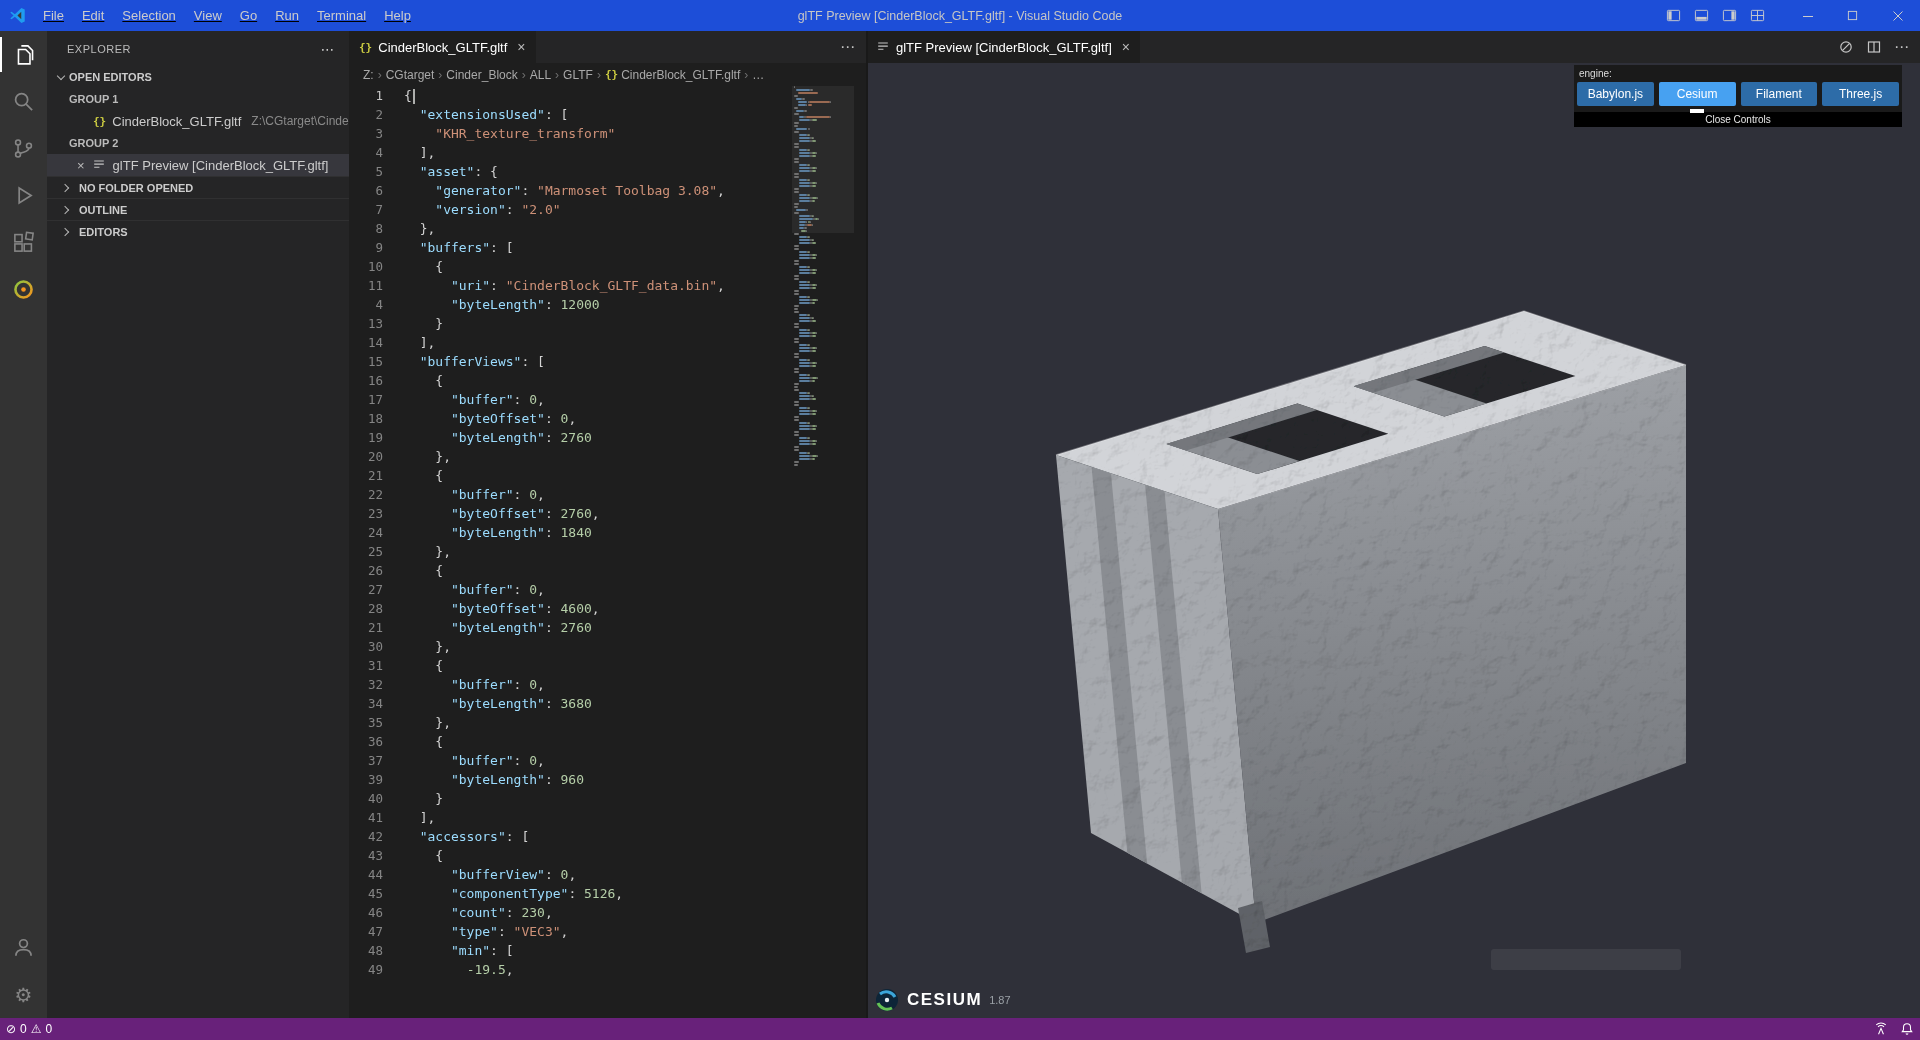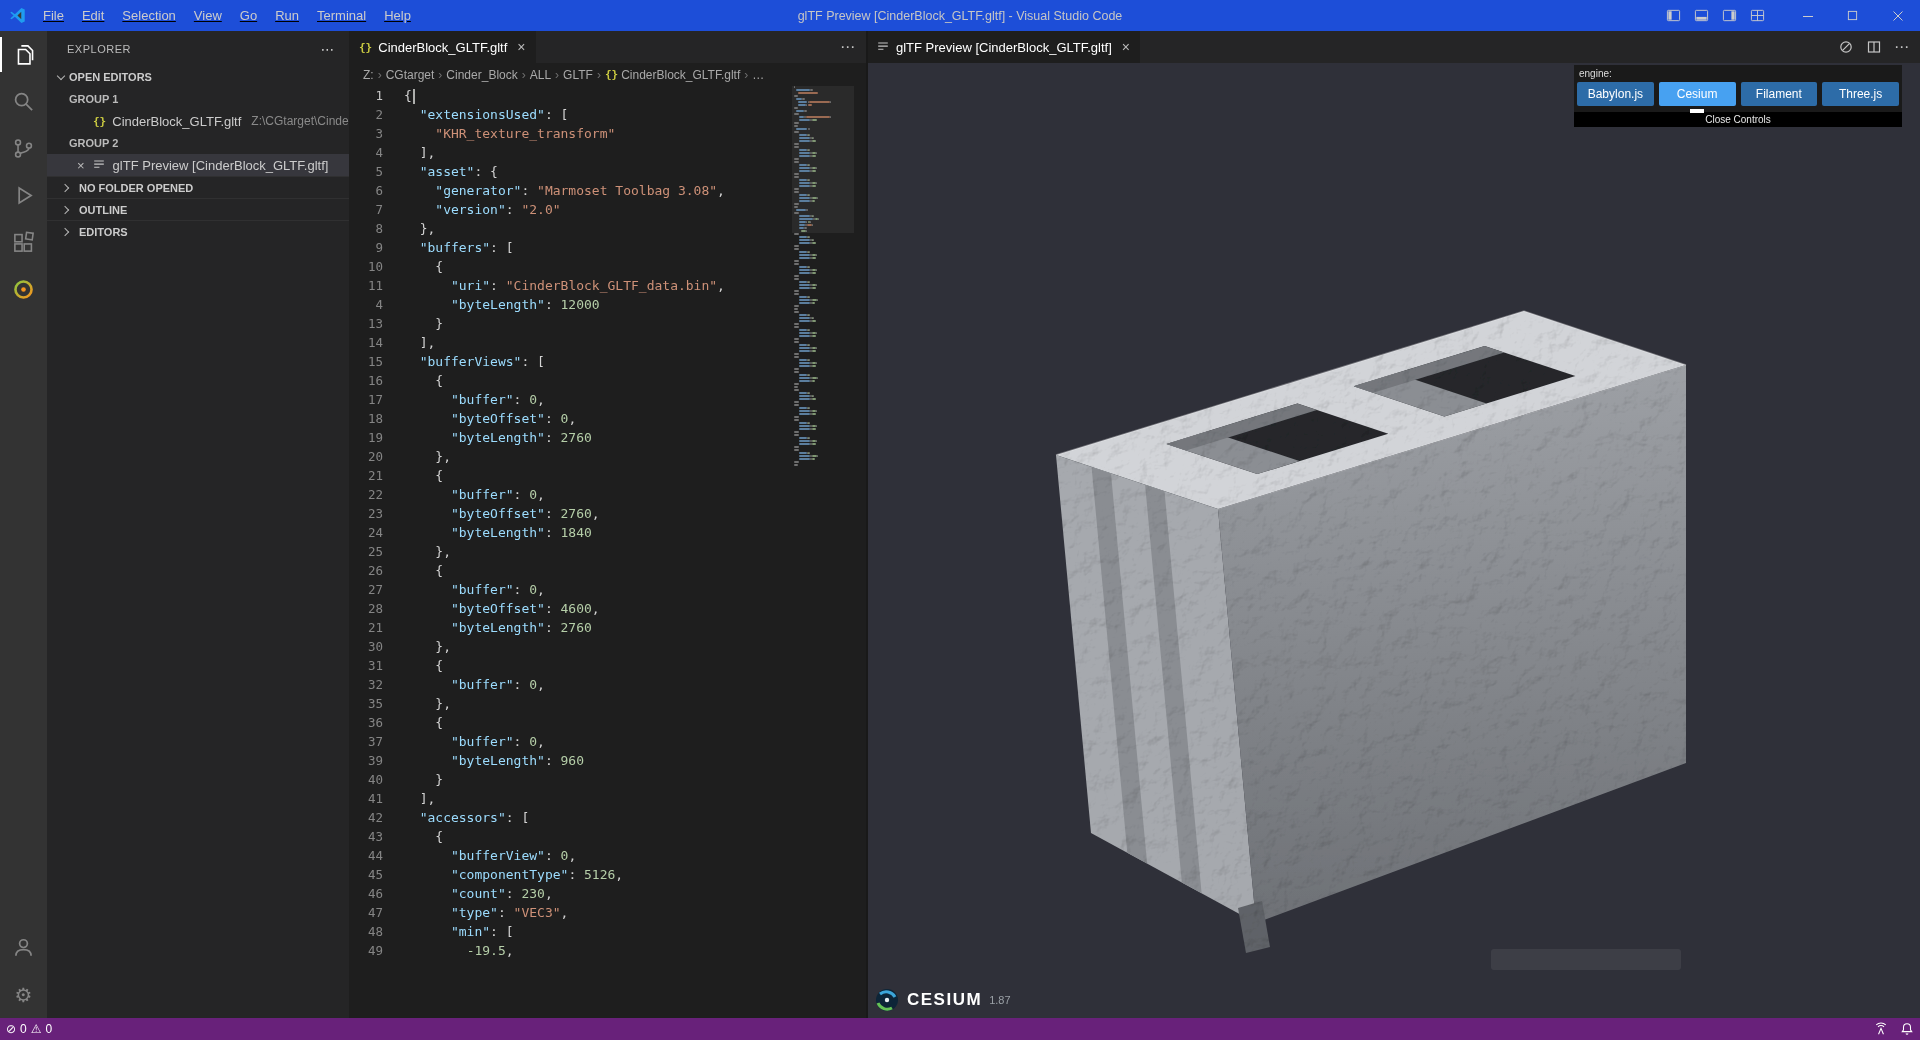--- a/index.html
+++ b/index.html
@@ -331,20 +331,21 @@
         <div class="crow"><div class="ln">23</div><div class="lc"><span class="tk-pl">      </span><span class="tk-k">"byteOffset"</span><span class="tk-pl">: </span><span class="tk-n">2760</span><span class="tk-pl">,</span></div></div>
         <div class="crow"><div class="ln">24</div><div class="lc"><span class="tk-pl">      </span><span class="tk-k">"byteLength"</span><span class="tk-pl">: </span><span class="tk-n">1840</span></div></div>
         <div class="crow"><div class="ln">25</div><div class="lc"><span class="tk-pl">    },</span></div></div>
         <div class="crow"><div class="ln">26</div><div class="lc"><span class="tk-pl">    {</span></div></div>
         <div class="crow"><div class="ln">27</div><div class="lc"><span class="tk-pl">      </span><span class="tk-k">"buffer"</span><span class="tk-pl">: </span><span class="tk-n">0</span><span class="tk-pl">,</span></div></div>
         <div class="crow"><div class="ln">28</div><div class="lc"><span class="tk-pl">      </span><span class="tk-k">"byteOffset"</span><span class="tk-pl">: </span><span class="tk-n">4600</span><span class="tk-pl">,</span></div></div>
         <div class="crow"><div class="ln">21</div><div class="lc"><span class="tk-pl">      </span><span class="tk-k">"byteLength"</span><span class="tk-pl">: </span><span class="tk-n">2760</span></div></div>
         <div class="crow"><div class="ln">30</div><div class="lc"><span class="tk-pl">    },</span></div></div>
         <div class="crow"><div class="ln">31</div><div class="lc"><span class="tk-pl">    {</span></div></div>
         <div class="crow"><div class="ln">32</div><div class="lc"><span class="tk-pl">      </span><span class="tk-k">"buffer"</span><span class="tk-pl">: </span><span class="tk-n">0</span><span class="tk-pl">,</span></div></div>
+        <div class="crow"><div class="ln">34</div><div class="lc"><span class="tk-pl">      </span><span class="tk-k">"byteLength"</span><span class="tk-pl">: </span><span class="tk-n">3680</span></div></div>
         <div class="crow"><div class="ln">35</div><div class="lc"><span class="tk-pl">    },</span></div></div>
         <div class="crow"><div class="ln">36</div><div class="lc"><span class="tk-pl">    {</span></div></div>
         <div class="crow"><div class="ln">37</div><div class="lc"><span class="tk-pl">      </span><span class="tk-k">"buffer"</span><span class="tk-pl">: </span><span class="tk-n">0</span><span class="tk-pl">,</span></div></div>
         <div class="crow"><div class="ln">39</div><div class="lc"><span class="tk-pl">      </span><span class="tk-k">"byteLength"</span><span class="tk-pl">: </span><span class="tk-n">960</span></div></div>
         <div class="crow"><div class="ln">40</div><div class="lc"><span class="tk-pl">    }</span></div></div>
         <div class="crow"><div class="ln">41</div><div class="lc"><span class="tk-pl">  ],</span></div></div>
         <div class="crow"><div class="ln">42</div><div class="lc"><span class="tk-pl">  </span><span class="tk-k">"accessors"</span><span class="tk-pl">: [</span></div></div>
         <div class="crow"><div class="ln">43</div><div class="lc"><span class="tk-pl">    {</span></div></div>
         <div class="crow"><div class="ln">44</div><div class="lc"><span class="tk-pl">      </span><span class="tk-k">"bufferView"</span><span class="tk-pl">: </span><span class="tk-n">0</span><span class="tk-pl">,</span></div></div>
         <div class="crow"><div class="ln">45</div><div class="lc"><span class="tk-pl">      </span><span class="tk-k">"componentType"</span><span class="tk-pl">: </span><span class="tk-n">5126</span><span class="tk-pl">,</span></div></div>

